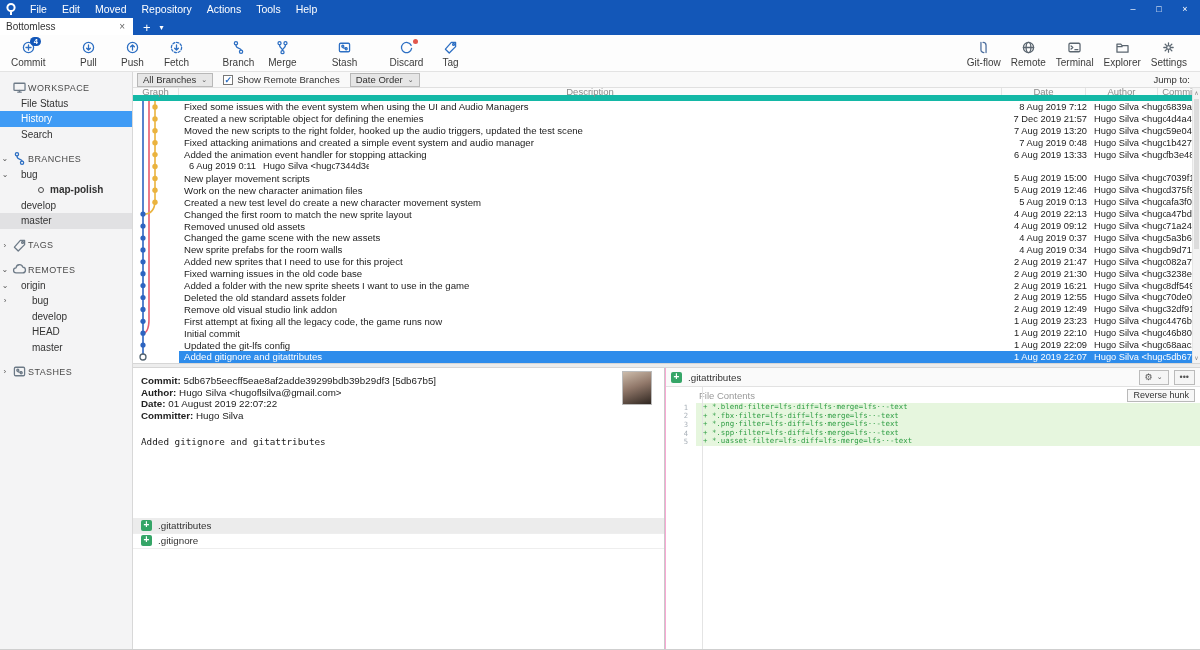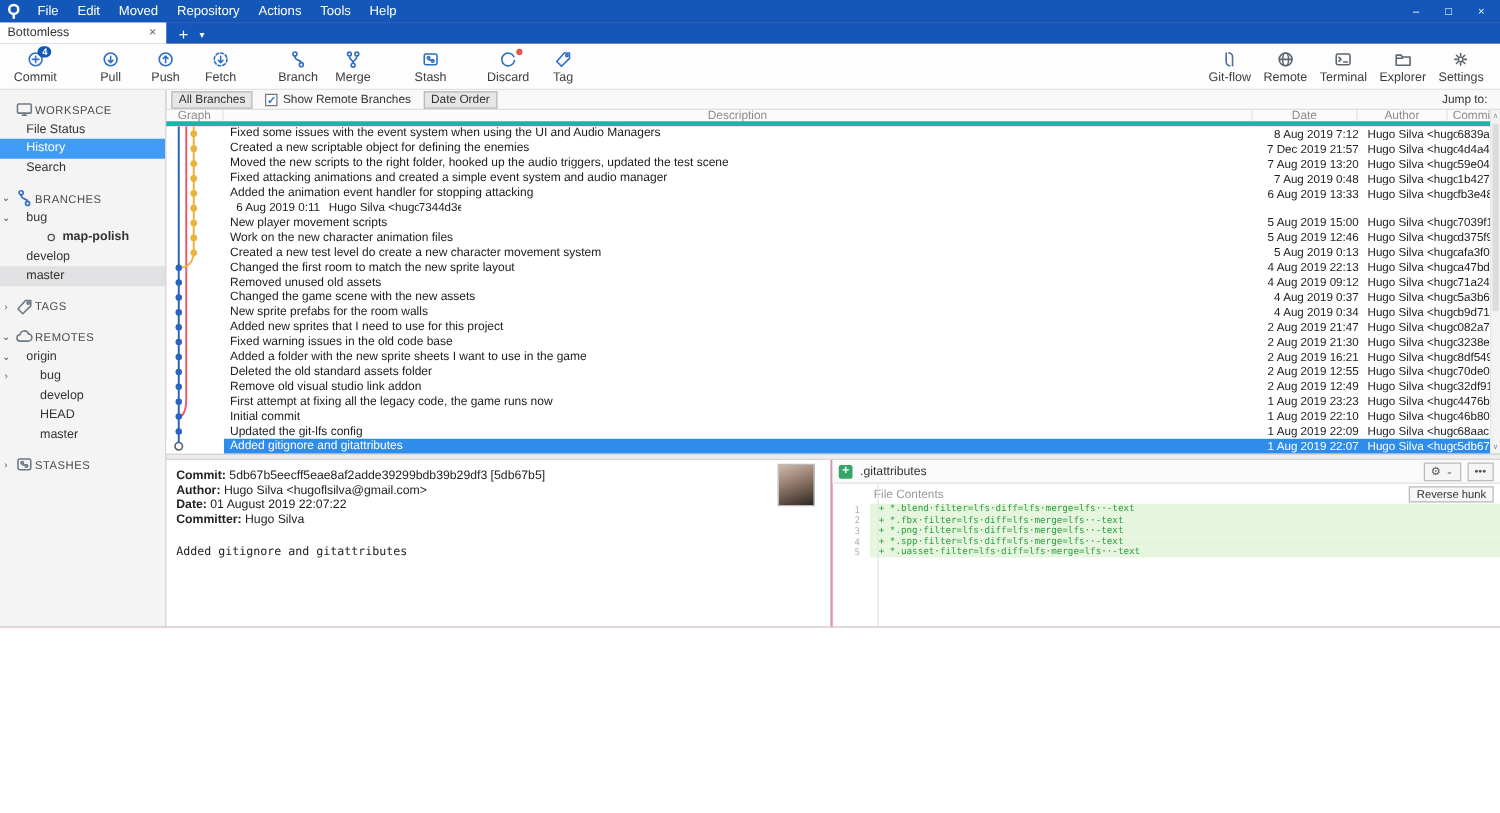--- a/index.html
+++ b/index.html
@@ -1,18 +1,18 @@
 <!DOCTYPE html>
 <html><head>
 <meta charset="utf-8">
 <style>
   * { margin:0; padding:0; box-sizing:border-box; }
   html,body { width:1200px; height:650px; overflow:hidden; }
   body { font-family:"Liberation Sans", sans-serif; font-size:10px; color:#2b2b2b; background:#fff; }
-  #app { position:relative; width:1200px; height:502px; background:#ec4899; overflow:hidden; }
+  #app { position:relative; width:1200px; height:650px; background:#f9a8d4; overflow:hidden; }
 
   
   #titlebar { position:absolute; left:0; top:0; width:1200px; height:18px; background:#1357b8; display:flex; align-items:center; }
   #logo { width:22px; height:16px; display:flex; align-items:center; justify-content:center; }
   .menu-item { color:#fff; font-size:10.5px; margin-right:15px; cursor:default; }
   #menubar-items { display:flex; margin-left:8px; flex:1; }
   #win-controls { display:flex; align-items:center; gap:0; margin-right:2px; }
   .win-btn { color:#fff; width:26px; text-align:center; font-size:9px; line-height:18px; }
 
   
@@ -29,42 +29,42 @@
   #tb-left { margin-left:6px; }
   #tb-right { margin-left:auto; margin-right:8px; }
   .tb-item { position:relative; min-width:44px; padding:0 5px; height:34px; display:flex; flex-direction:column; align-items:center; justify-content:center; gap:1px; }
   .tb-item .tb-icon { height:18px; display:flex; align-items:center; justify-content:center; }
   .tb-item .tb-label { font-size:10px; color:#3c3c3c; line-height:10px; }
   .tb-badge { position:absolute; top:1px; left:50%; margin-left:2px; background:#1357b8; color:#fff; border-radius:7px; font-size:7.5px; line-height:9px; padding:0 3.5px; font-weight:bold; }
   .tb-reddot { position:absolute; top:3px; left:50%; margin-left:7px; width:5px; height:5px; border-radius:50%; background:#e2574c; }
 
   
   #filterbar { position:absolute; left:133px; top:72px; width:1067px; height:16px; background:#f9f9f9; border-bottom:1px solid #e0e0e0; display:flex; align-items:center; }
-  .fb-btn { height:14px; margin-left:4px; background:#e6e6e6; border:1px solid #b8b8b8; display:flex; align-items:center; padding:0 5px; gap:5px; font-size:9.5px; color:#333;flex-direction:column; }
+  .fb-btn { height:14px; margin-left:4px; background:#e6e6e6; border:1px solid #b8b8b8; display:flex; align-items:center; padding:0 5px; gap:5px; font-size:9.5px; color:#333; }
   .fb-caret { font-size:7px; color:#555; }
   #fb-check-wrap { display:flex; align-items:center; gap:4px; margin-left:10px; }
   #fb-checkbox { width:10px; height:10px; background:#fff; border:1px solid #777; color:#2d6fc3; font-size:9px; line-height:9px; text-align:center; font-weight:bold; }
   #fb-check-label { font-size:9.5px; color:#333; }
   #fb-order { margin-left:10px; }
   #fb-jump { margin-left:auto; margin-right:10px; font-size:9.5px; color:#333; }
 
   
   #sidebar { position:absolute; left:0; top:72px; width:133px; height:578px; background:#f4f4f5; border-right:1px solid #d8d8d8; padding-top:8px; overflow:hidden; }
   .sb-row { height:15.5px; display:flex; align-items:center; font-size:10px; color:#333; white-space:nowrap; }
   .sb-row.header { color:#4a4a4a; font-size:9px; letter-spacing:.4px; }
   .sb-row.sel-blue { background:#3f9bf5; color:#fff; }
   .sb-row.sel-gray { background:#e1e1e3; }
   .sb-row.bold { font-weight:bold; }
   .sb-chev { width:10px; text-align:center; color:#555; font-size:8px; flex:0 0 10px; }
   .sb-icon { width:18px; display:flex; justify-content:center; flex:0 0 18px; }
   .sb-gap { margin-top:9px; }
   .commit-dot { width:6px; height:6px; border:1.4px solid #4a4a4a; border-radius:50%; background:transparent; }
 
   
-  #list-header { position:absolute; left:133px; top:88px; width:1067px; height:13px; background:#fbfbfb; border-bottom:4px solid #14b8a6; display:flex; font-size:9.5px; color:#8b8b8b; }
+  #list-header { position:absolute; left:133px; top:88px; width:1067px; height:13px; background:#fbfbfb; border-bottom:6px solid #14b8a6; display:flex; font-size:9.5px; color:#8b8b8b; }
   .lh-cell { border-right:1px solid #e4e4e4; display:flex; align-items:center; justify-content:center; height:100%; }
   #commit-rows { position:absolute; left:133px; top:101px; width:1067px; height:262px; background:#fff; }
   #graph-svg { position:absolute; left:0; top:0; width:46px; height:262px; z-index:2; }
   .c-row { position:relative; display:flex; height:11.909px; align-items:center; font-size:9.6px; color:#1c1c1c; }
   .c-row.selected { background:linear-gradient(to right, #fff 46px, #2e8ceb 46px); color:#fff; }
   .cc-graph { flex:0 0 46px; height:100%; }
   .cc-desc { flex:1; padding-left:5px; white-space:nowrap; overflow:hidden; }
   .cc-date { flex:0 0 84px; text-align:right; padding-right:7px; white-space:nowrap; font-size:9.3px; }
   .cc-author { flex:0 0 72px; white-space:nowrap; overflow:hidden; font-size:9.3px; }
   .cc-hash { flex:0 0 34px; white-space:nowrap; overflow:hidden; font-size:9.3px; }

